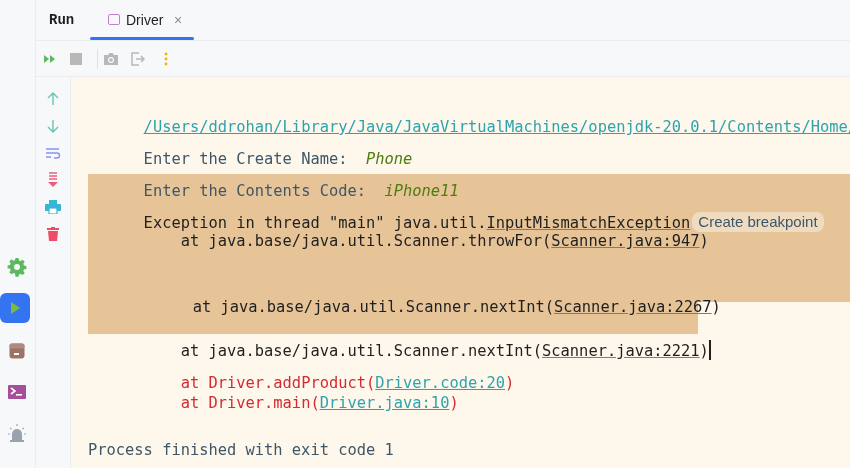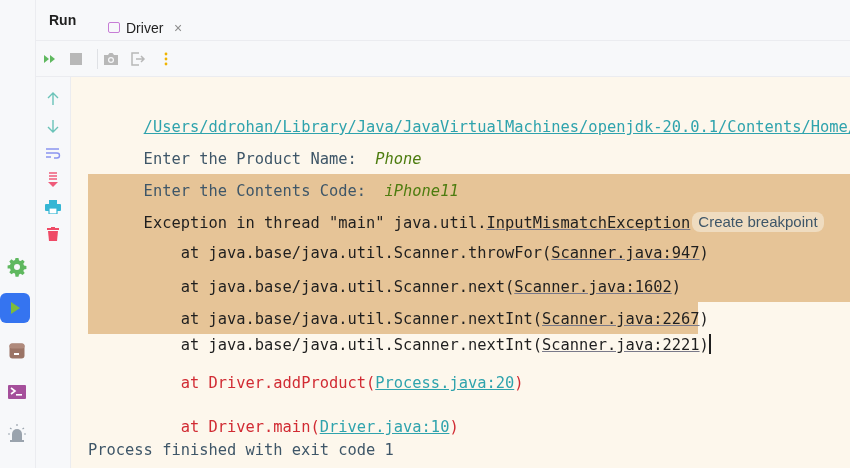--- a/index.html
+++ b/index.html
@@ -6,22 +6,22 @@
   html, body { width: 850px; height: 468px; overflow: hidden; background: #f7f8fa; font-family: "Liberation Sans", sans-serif; }
   .root { position: relative; width: 850px; height: 468px; }
 
   
   .left-strip { position: absolute; left: 0; top: 0; width: 36px; height: 468px; background: #f7f8fa; border-right: 1px solid #ebecf0; }
   .strip-icon { position: absolute; left: 4px; width: 26px; height: 26px; display: flex; align-items: center; justify-content: center; border-radius: 6px; }
   .strip-icon.active { background: #3574f0; width: 30px; height: 30px; left: 0; }
 
   
   .tabbar { position: absolute; left: 36px; top: 0; right: 0; height: 41px; background: #f7f8fa; border-bottom: 1px solid #ebecf0; }
-  .tab-run { position: absolute; left: 13px; top: 12px; font-size: 14px; font-weight: bold; color: #1f1f1f; }
-  .tab-driver { position: absolute; left: 54px; top: 8px; width: 104px; height: 41px; }
+  .tab-run { position: absolute; left: 13px; top: 12px; font-size: 14px; font-weight: bold; color: #1f1f1f; font-family: Liberation Mono, monospace; }
+  .tab-driver { position: absolute; left: 54px; top: 0; width: 104px; height: 41px; }
   .tab-driver .tab-icon { position: absolute; left: 18px; top: 14px; width: 12px; height: 11px; border: 1.5px solid #c77dd6; border-radius: 2px; }
   .tab-driver .tab-label { position: absolute; left: 36px; top: 12px; font-size: 14px; color: #1f1f1f; }
   .tab-driver .tab-close { position: absolute; left: 84px; top: 12px; font-size: 14px; color: #8c8c8c; }
   .tab-driver .tab-underline { position: absolute; left: 0; right: 0; bottom: 1px; height: 3px; background: #3574f0; border-radius: 2px; }
 
   
   .toolbar { position: absolute; left: 36px; top: 41px; right: 0; height: 36px; background: #f7f8fa; border-bottom: 1px solid #ebecf0; }
   .tb-btn { position: absolute; top: 9px; width: 18px; height: 18px; display: flex; align-items: center; justify-content: center; }
   .tb-sep { position: absolute; left: 61px; top: 8px; width: 1px; height: 20px; background: #dfe1e5; }
 
@@ -173,51 +173,48 @@
   <div class="console">
 
     <div class="sel" style="left:17px; top:97px; right:0; height:128px;"></div>
     <div class="sel" style="left:17px; top:225px; width:610px; height:32px;"></div>
 
     <div class="line" style="top:2px;">
       <span class="path">/Users/ddrohan/Library/Java/JavaVirtualMachines/openjdk-20.0.1/Contents/Home/</span>
     </div>
 
     <div class="line" style="top:34px;">
-      <span>Enter the Product Name:  </span><span class="input">Phone</span>
+      <span>Enter the Create Name:  </span><span class="input">Phone</span>
     </div>
 
     <div class="line" style="top:66px;">
       <span>Enter the Contents Code:  </span><span class="input">iPhone11</span>
     </div>
 
     <div class="line dark" style="top:98px;">
       <span>Exception in thread "main" java.util.</span><span class="ul">InputMismatchException</span><span class="bp-chip">Create breakpoint</span>
     </div>
 
-    <div class="line dark" style="top:128px;">
+    <div class="line dark" style="top:116px;">
       <span>    at java.base/java.util.Scanner.throwFor(</span><span class="ul">Scanner.java:947</span><span>)</span>
     </div>
 
-    <div class="line dark" style="top:162px;">
-      <span>    at java.base/java.util.Scanner.next(</span><span class="ul">Scanner.java:1602</span><span>)</span>
-    </div>
-
-    <div class="line dark" style="top:194px;">
+
+    <div class="line dark" style="top:182px;padding-left:12px;">
       <span>    at java.base/java.util.Scanner.nextInt(</span><span class="ul">Scanner.java:2267</span><span>)</span>
     </div>
 
-    <div class="line dark" style="top:220px;">
+    <div class="line dark" style="top:226px;">
       <span>    at java.base/java.util.Scanner.nextInt(</span><span class="ul">Scanner.java:2221</span><span>)</span><span class="caret"></span>
     </div>
 
     <div class="line red" style="top:258px;">
-      <span>    at Driver.addProduct(</span><span class="link-teal">Process.java:20</span><span>)</span>
-    </div>
-
-    <div class="line red" style="top:302px;">
+      <span>    at Driver.addProduct(</span><span class="link-teal">Driver.code:20</span><span>)</span>
+    </div>
+
+    <div class="line red" style="top:278px;">
       <span>    at Driver.main(</span><span class="link-teal">Driver.java:10</span><span>)</span>
     </div>
 
     <div class="line" style="top:357px;text-align:center;">Process finished with exit code 1</div>
   </div>
 
 </div>
 
 </body></html>

